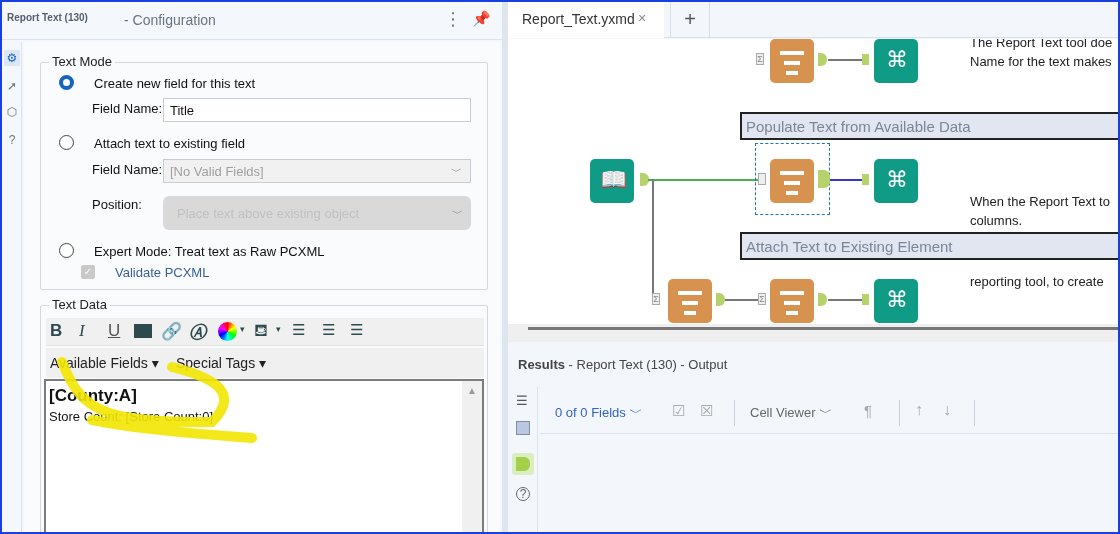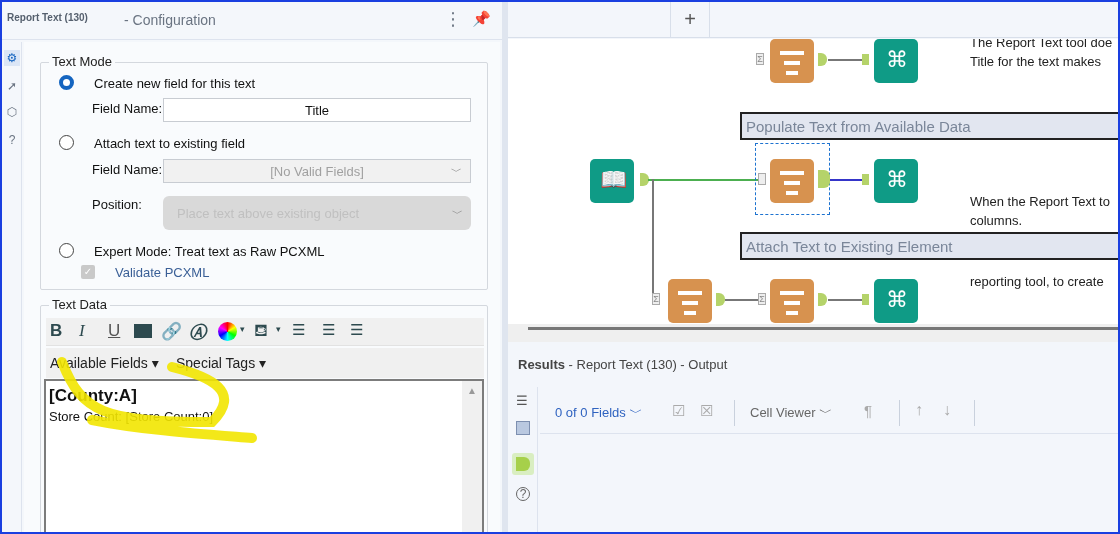--- a/index.html
+++ b/index.html
@@ -13,21 +13,21 @@
 #cfg-dots{left:442px;top:6px;font-size:18px;color:#6a7482;}
 #cfg-pin{left:470px;top:8px;font-size:15px;color:#6a7482;}
 #cfg-rail{left:0;top:40px;width:20px;height:494px;border-right:1px solid #dde3ee;}
 .rail-ic{position:absolute;left:2px;width:16px;height:16px;font-size:12px;color:#6a7482;text-align:center;line-height:16px;}
 #cfg-body{left:22px;top:40px;width:476px;height:494px;background:#f9fbfd;}
 .group{position:absolute;border:1px solid #d4d8de;border-radius:2px;}
 .glabel{position:absolute;background:#f9fbfd;padding:0 3px;font-size:13px;color:#222;}
 .radio{position:absolute;width:15px;height:15px;border-radius:50%;border:1px solid #444;background:#fff;}
 .radio.on{border:4px solid #1565c0;}
 .lbl{position:absolute;font-size:13px;color:#111;margin-left:12px;}
-.input{position:absolute;height:24px;border:1px solid #c8ccd2;background:#fff;font-size:13px;padding:4px 6px;color:#111;text-align:center;}
+.input{position:absolute;height:24px;border:1px solid #c8ccd2;background:#fff;font-size:13px;padding:4px 6px;color:#111;}
 .input.dis{background:#f1f1f1;color:#a0a0a0;}
 .select-dis{position:absolute;height:34px;border-radius:6px;background:#d9d9d9;font-size:13px;color:#c0c0c0;padding:10px 14px;}
 .chev{position:absolute;right:8px;top:50%;transform:translateY(-50%);font-size:11px;color:#888;}
 .check{position:absolute;width:14px;height:14px;background:#c9c9c9;border-radius:2px;color:#fff;font-size:10px;text-align:center;line-height:14px;}
 #toolbar1{left:44px;top:316px;width:438px;height:28px;background:#f0f0f0;border-bottom:1px solid #e2e2e2;}
 .tb{position:absolute;top:3px;font-size:17px;color:#2d4a4f;}
 #toolbar2{left:44px;top:346px;width:438px;height:30px;background:#f0f0f0;}
 .dd{position:absolute;top:7px;font-size:14px;color:#222;}
 #editor{left:42px;top:377px;width:440px;height:157px;background:#fff;border:2px solid #7c7c7c;border-bottom:none;}
 #ed-line1{left:3px;top:5px;font-size:17px;font-weight:bold;color:#111;}
@@ -137,40 +137,44 @@
     </div>
   </div>
   <svg id="highlight" class="abs" viewBox="0 0 220 100">
     <path d="M20 10 C 40 60, 60 70, 170 70 C 200 40, 170 25, 130 15 M 50 68 C 100 78, 160 82, 210 86" stroke="#f2e600" stroke-width="10" fill="none" stroke-linecap="round" opacity="0.9"></path>
   </svg>
 </div>
 
 <div id="divider" class="abs"></div>
 
 <div id="tabs" class="abs">
+  <div id="tab-file" class="abs">
+    <span id="tab-file-label" class="abs">Report_Text.yxmd</span>
+    <span id="tab-close" class="abs">×</span>
+  </div>
   <div id="tab-add" class="abs">+</div>
 </div>
 
 <div id="canvas" class="abs">
 
   <span class="anchor-sum" style="left:248px;top:14px;">Σ</span>
   <div class="tool orange" style="left:262px;top:0px;">
     <span class="bars" style="top:12px;"></span>
       <span class="bars" style="top:22px;left:14px;width:16px;"></span>
       <span class="bars" style="top:32px;left:16px;width:12px;"></span>
   </div>
   <span class="anchor-out" style="left:310px;top:14px;"></span>
   <div class="line" style="left:320px;top:20px;width:34px;"></div>
   <span class="anchor-in" style="left:354px;top:15px;"></span>
   <div class="tool teal" style="left:366px;top:0px;">
       <span style="position:absolute;left:12px;top:8px;color:#fff;font-size:22px;">⌘</span>
     </div>
   <div class="comment" style="left:462px;top:-6px;">
       <div>The Report Text tool doe</div>
-      <div>Title for the text makes</div>
+      <div>Name for the text makes</div>
     </div>
 
   <div class="box" style="left:232px;top:73px;width:390px;">Populate Text from Available Data</div>
 
   <div class="tool teal" style="left:82px;top:120px;">
       <span style="position:absolute;left:10px;top:8px;color:#fff;font-size:22px;">📖</span>
     </div>
   <span class="anchor-out" style="left:132px;top:134px;"></span>
   <div class="line" style="left:140px;top:140px;width:110px;background:#4caf50;"></div>
   <div class="line" style="left:144px;top:140px;width:2px;height:120px;"></div>

